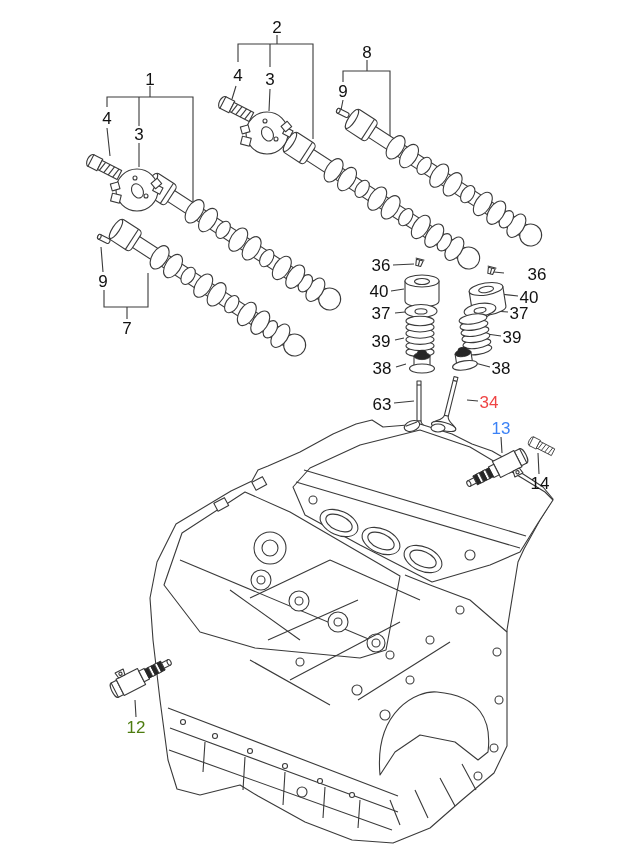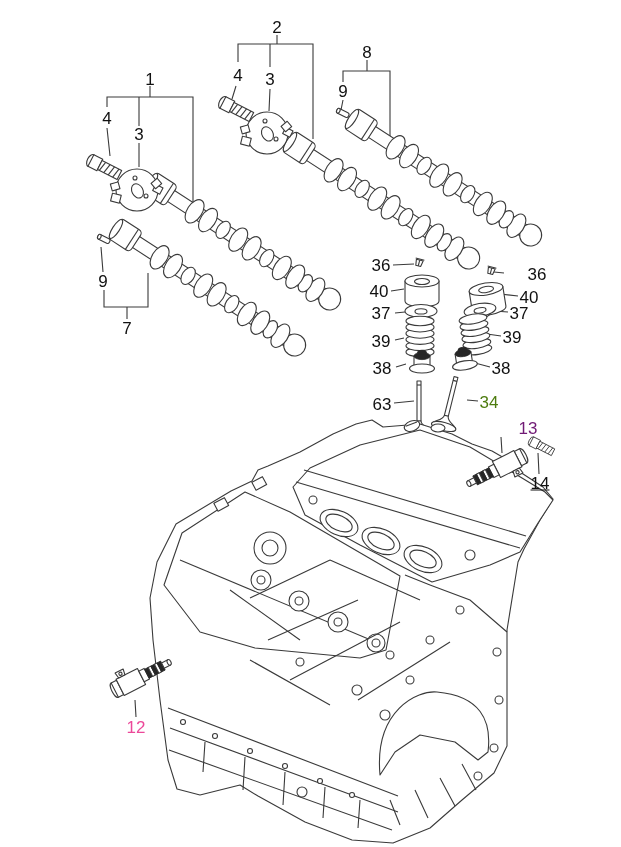--- a/index.html
+++ b/index.html
@@ -279,19 +279,19 @@
       <div class="part-label" style="left: 379px; top: 291px; color: rgb(17, 17, 17); font-size: 17px;">40</div>
       <div class="part-label" style="left: 381px; top: 313px; color: rgb(17, 17, 17); font-size: 17px;">37</div>
       <div class="part-label" style="left: 381px; top: 341px; color: rgb(17, 17, 17); font-size: 17px;">39</div>
       <div class="part-label" style="left: 382px; top: 368px; color: rgb(17, 17, 17); font-size: 17px;">38</div>
       <div class="part-label" style="left: 382px; top: 404px; color: rgb(17, 17, 17); font-size: 17px;">63</div>
       <div class="part-label" style="left: 537px; top: 274px; color: rgb(17, 17, 17); font-size: 17px;">36</div>
       <div class="part-label" style="left: 529px; top: 297px; color: rgb(17, 17, 17); font-size: 17px;">40</div>
       <div class="part-label" style="left: 519px; top: 313px; color: rgb(17, 17, 17); font-size: 17px;">37</div>
       <div class="part-label" style="left: 512px; top: 337px; color: rgb(17, 17, 17); font-size: 17px;">39</div>
       <div class="part-label" style="left: 501px; top: 368px; color: rgb(17, 17, 17); font-size: 17px;">38</div>
-      <div class="part-label" style="left: 489px; top: 402px; color: #4d7c0f; font-size: 17px;">34</div>
-      <div class="part-label" style="left: 528px; top: 428px; color: #701a75; font-size: 17px;">13</div>
-      <div class="part-label" style="left: 540px; top: 483px; color: rgb(17, 17, 17); font-size: 17px; text-decoration: underline;">14</div>
-      <div class="part-label" style="left: 136px; top: 727px; color: #ec4899; font-size: 17px;">12</div>
+      <div class="part-label" style="left: 489px; top: 402px; color: #ef4444; font-size: 17px;">34</div>
+      <div class="part-label" style="left: 501px; top: 428px; color: #3b82f6; font-size: 17px;">13</div>
+      <div class="part-label" style="left: 540px; top: 483px; color: rgb(17, 17, 17); font-size: 17px;">14</div>
+      <div class="part-label" style="left: 136px; top: 727px; color: #4d7c0f; font-size: 17px;">12</div>
     </div>
 
 </div>
 
 </body></html>

